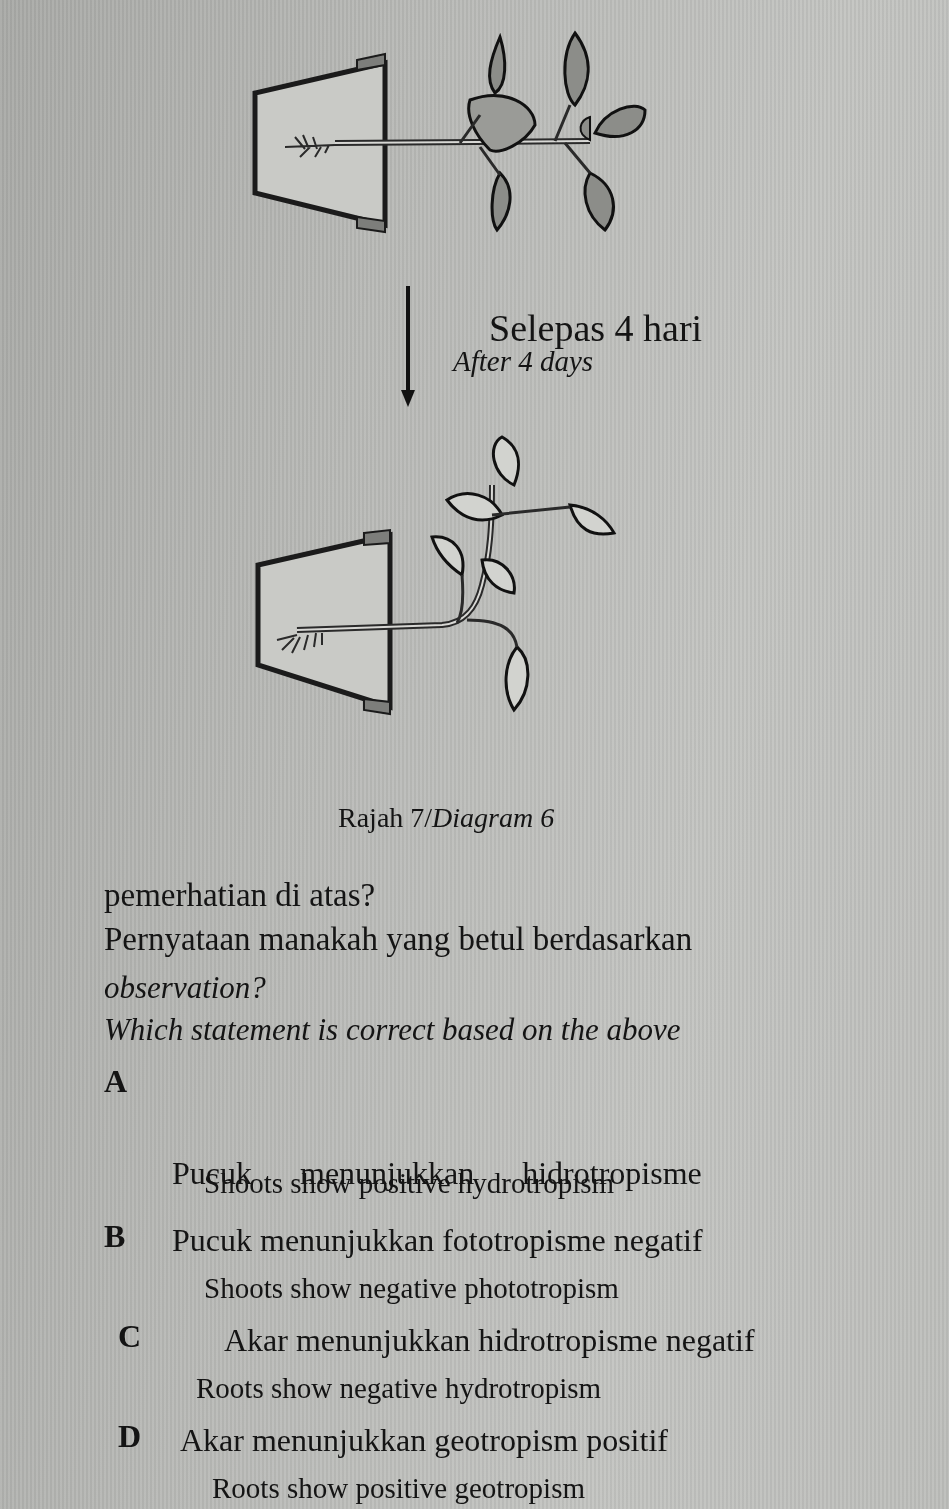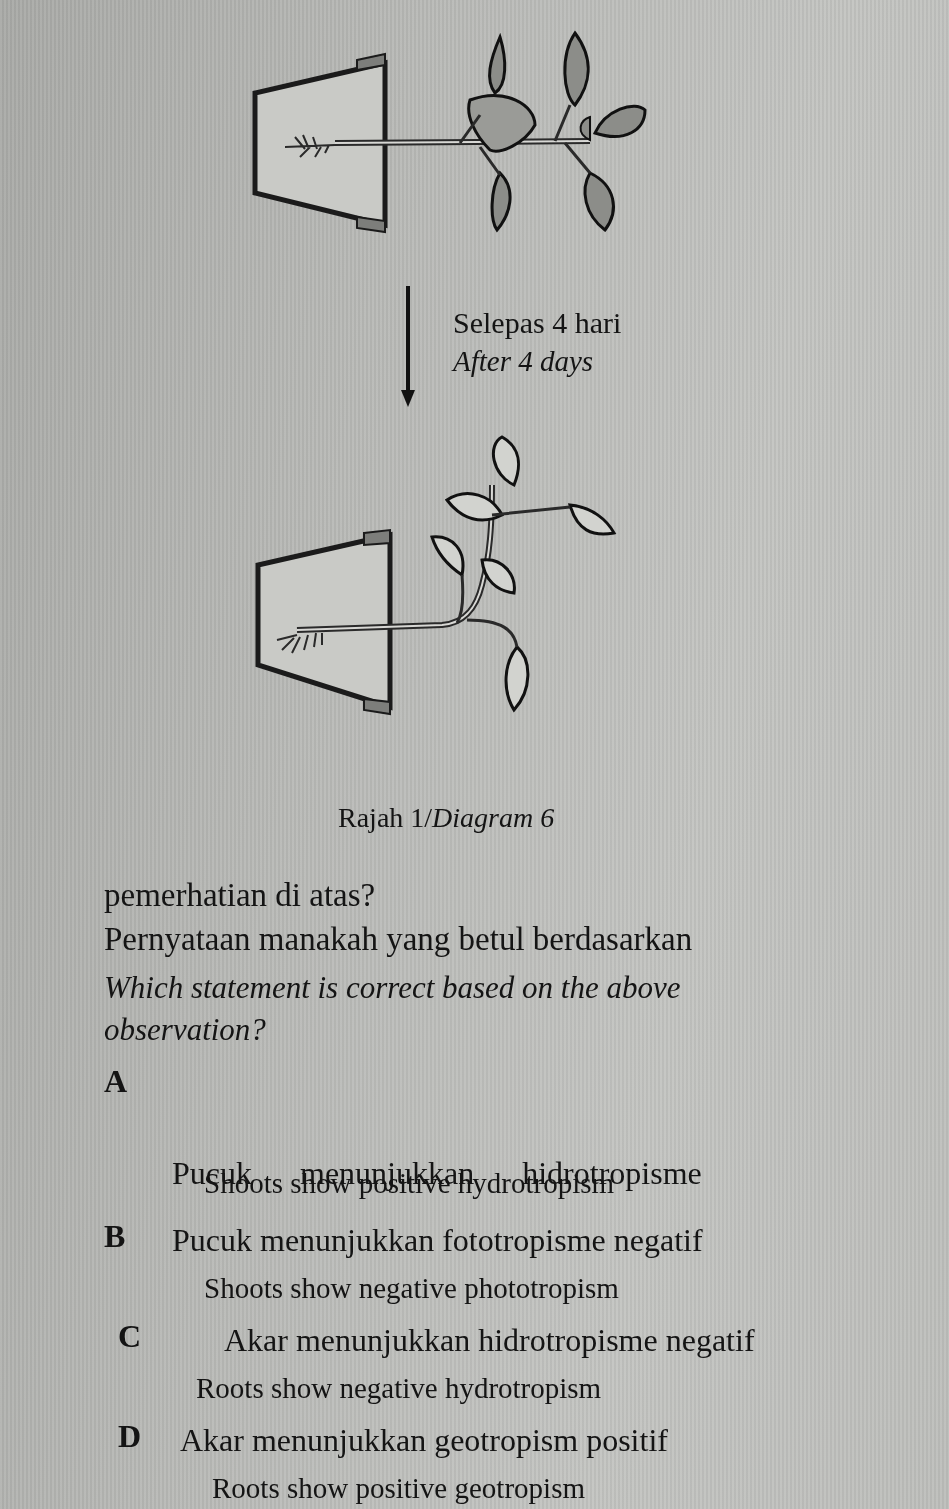--- a/index.html
+++ b/index.html
@@ -8,21 +8,21 @@
     background: linear-gradient(100deg, #a9aaa7 0%, #b8b9b6 35%, #c3c4c1 70%, #bdbebb 100%);
     font-family: "Liberation Serif", "DejaVu Serif", serif;
     color: #141414;
   }
   .stripes {
     position: absolute; inset: 0; pointer-events: none;
     background: repeating-linear-gradient(90deg, rgba(255,255,255,0.05) 0px, rgba(255,255,255,0.05) 2px, rgba(0,0,0,0.04) 2px, rgba(0,0,0,0.04) 4px);
   }
   .abs { position: absolute; }
   svg { position: absolute; overflow: visible; }
-  .caption-ms { font-size: 30px; }
+  .caption-ms { font-size: 38px; margin-left: 36px; }
   .caption-en { font-size: 29px; font-style: italic; }
   .diagram-label { font-size: 28px; }
   .q-ms { font-size: 33px; line-height: 44px; width: 730px; }
   .q-en { font-size: 31px; line-height: 42px; font-style: italic; width: 730px; }
   .opt-letter { font-size: 32px; font-weight: bold; }
   .opt-ms { font-size: 32px; line-height: 44px; }
   .opt-en { font-size: 29px; line-height: 40px; margin-left: 32px; }
 </style>
 </head>
 <body>
@@ -70,30 +70,30 @@
   <path d="M250,12 C235,20 240,50 262,60 C270,40 268,22 250,12 Z" fill="#d2d3cf" stroke="#111" stroke-width="3"></path>
   <path d="M195,75 C215,62 240,70 250,90 C230,100 210,95 195,75 Z" fill="#d2d3cf" stroke="#111" stroke-width="3"></path>
   <path d="M318,80 C340,82 355,95 362,108 C340,112 325,105 318,80 Z" fill="#d2d3cf" stroke="#111" stroke-width="3"></path>
   <path d="M180,112 C200,110 215,125 210,150 C195,140 185,128 180,112 Z" fill="#d2d3cf" stroke="#111" stroke-width="3"></path>
   <path d="M230,135 C250,132 265,150 262,168 C245,166 232,155 230,135 Z" fill="#d2d3cf" stroke="#111" stroke-width="3"></path>
   <path d="M265,222 C280,235 280,265 262,285 C250,265 252,238 265,222 Z" fill="#d2d3cf" stroke="#111" stroke-width="3"></path>
   <path d="M240,90 L318,82 M215,195 C250,195 262,205 265,222 M210,150 C212,175 210,190 205,198" stroke="#2a2a2a" stroke-width="3" fill="none"></path>
 </svg>
 
 <div class="abs diagram-label" style="left:338px;top:802px;">
-  <span>Rajah 1/</span><span style="font-style:italic;">Diagram 6</span>
+  <span>Rajah 7/</span><span style="font-style:italic;">Diagram 6</span>
 </div>
 
 <div class="abs q-ms" style="left:104px;top:873px;">
   <div>pemerhatian di atas?</div>
   <div>Pernyataan manakah yang betul berdasarkan</div>
 </div>
 <div class="abs q-en" style="left:104px;top:967px;">
+  <div>observation?</div>
   <div>Which statement is correct based on the above</div>
-  <div>observation?</div>
 </div>
 
 <div class="abs" style="left:104px;top:1063px;">
   <span class="abs opt-letter" style="left:0;top:0;">A</span>
   <div class="abs opt-ms" style="left:68px;top:0;width:660px;white-space:pre;">
     <div>Pucuk      menunjukkan      hidrotropisme</div>
   </div>
   <div class="abs opt-en" style="left:68px;top:100px;white-space:nowrap;">Shoots show positive hydrotropism</div>
 </div>
 

